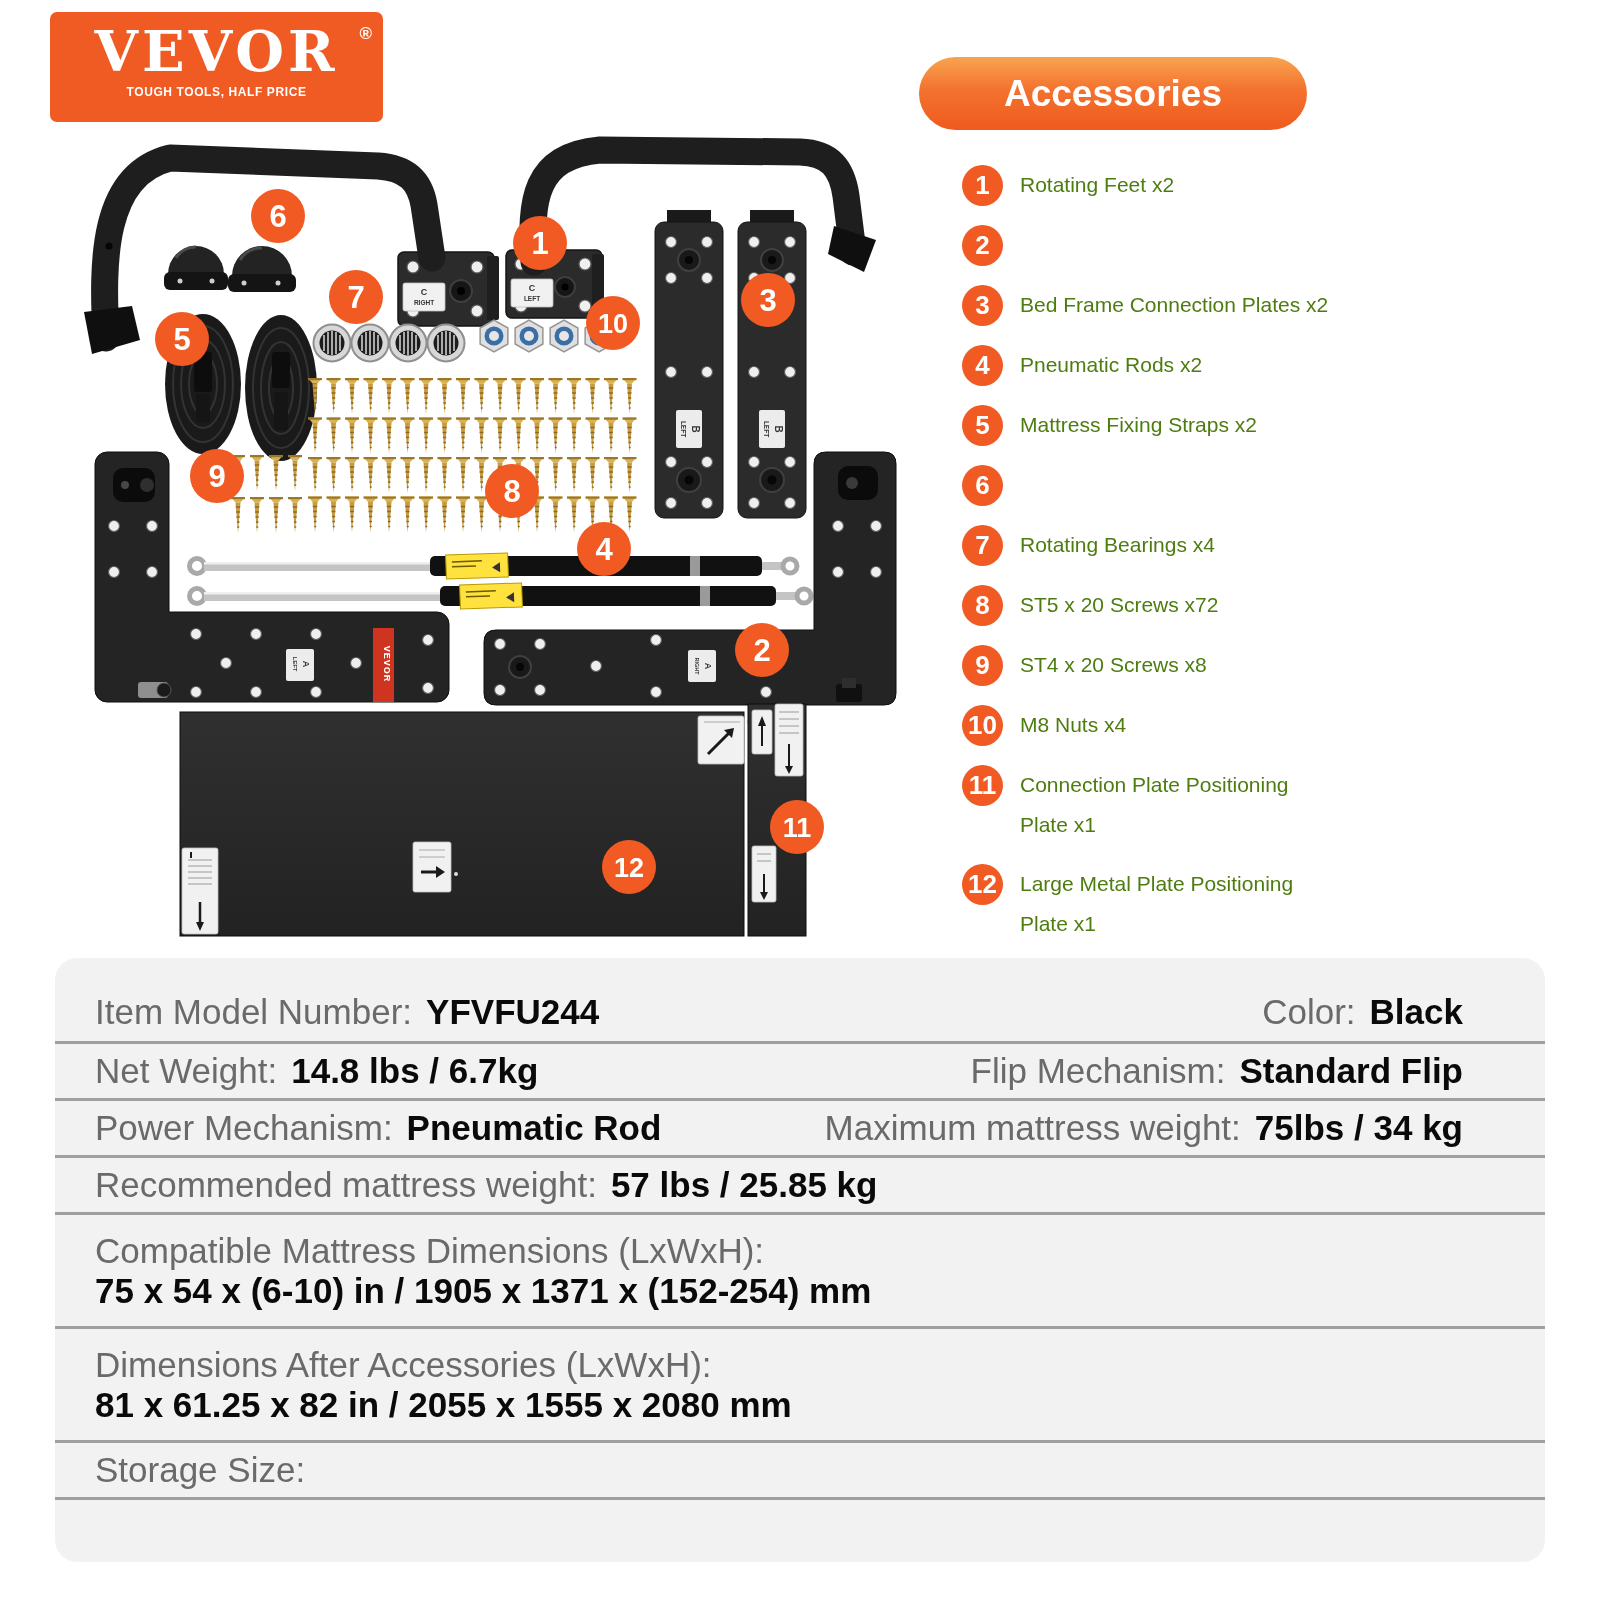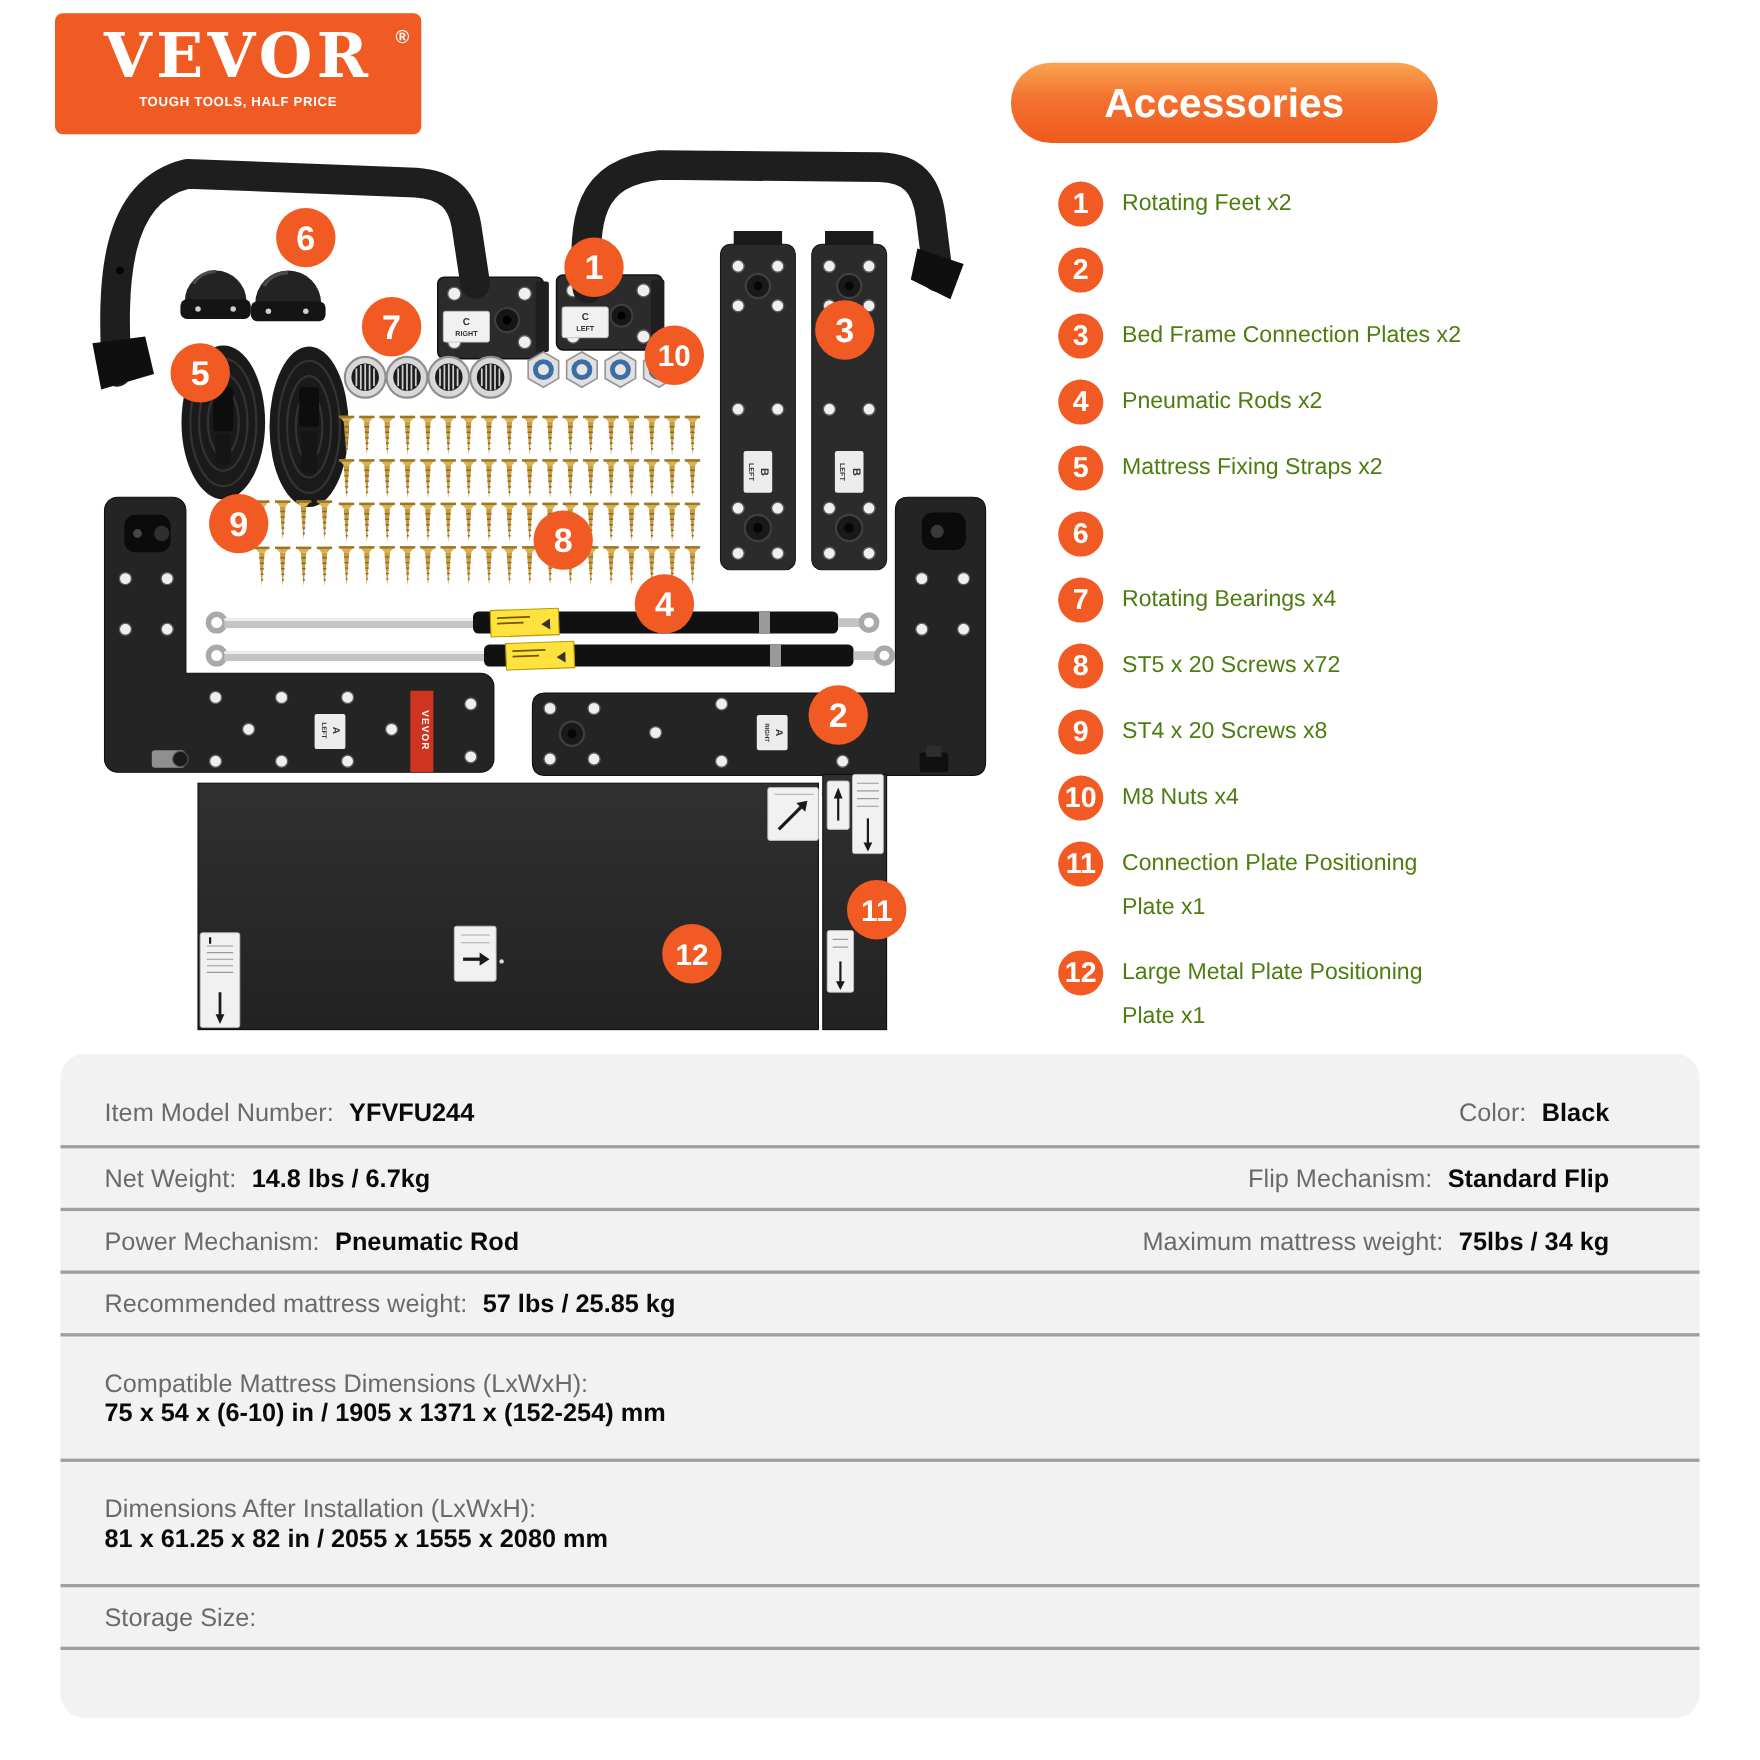--- a/index.html
+++ b/index.html
@@ -24,21 +24,21 @@
   .acc-item{display:flex;align-items:flex-start;margin-bottom:19px;}
   .acc-num{flex:0 0 41px;width:41px;height:41px;border-radius:50%;background:#f15a22;
            color:#fff;font-size:26px;font-weight:bold;display:flex;align-items:center;
            justify-content:center;}
   .acc-label{margin-left:17px;font-size:21px;color:#4d7c0f;line-height:40px;}
   
   .spec-card{position:absolute;left:55px;top:958px;width:1490px;height:604px;background:#f2f2f2;
              border-radius:22px;box-sizing:border-box;padding-top:24px;}
   .spec-row{box-sizing:border-box;min-height:57px;display:flex;align-items:center;
             justify-content:space-between;padding:0 82px 0 40px;
-            border-bottom:3px solid #9f9f9f;font-size:23px;}
+            border-bottom:3px solid #9f9f9f;font-size:35px;}
   .spec-row:first-child{min-height:62px;}
   .spec-row.tall{min-height:114px;flex-direction:column;align-items:flex-start;
                  justify-content:center;}
   .cell{display:flex;align-items:baseline;white-space:nowrap;}
   .lbl{color:#6a6a6a;}
   .val{color:#0a0a0a;font-weight:bold;margin-left:14px;}
   
   .diagram{position:absolute;left:55px;top:128px;width:900px;height:815px;}
   svg text{font-family:"Liberation Sans",sans-serif;}
   .tlab{fill:#333;font-weight:bold;text-anchor:middle;}
@@ -584,21 +584,21 @@
     <span class="cell">
         <span class="lbl">Recommended mattress weight:</span>
         <span class="val">57 lbs / 25.85 kg</span>
       </span>
   </div>
   <div class="spec-row tall">
     <span class="lbl">Compatible Mattress Dimensions (LxWxH):</span>
     <span class="val" style="margin-left:0;">75 x 54 x (6-10) in / 1905 x 1371 x (152-254) mm</span>
   </div>
   <div class="spec-row tall">
-    <span class="lbl">Dimensions After Installation (LxWxH):</span>
+    <span class="lbl">Dimensions After Accessories (LxWxH):</span>
     <span class="val" style="margin-left:0;">81 x 61.25 x 82 in / 2055 x 1555 x 2080 mm</span>
   </div>
   <div class="spec-row">
     <span class="cell">
         <span class="lbl">Storage Size:</span>
       </span>
   </div>
 </div>
 
 </body></html>

